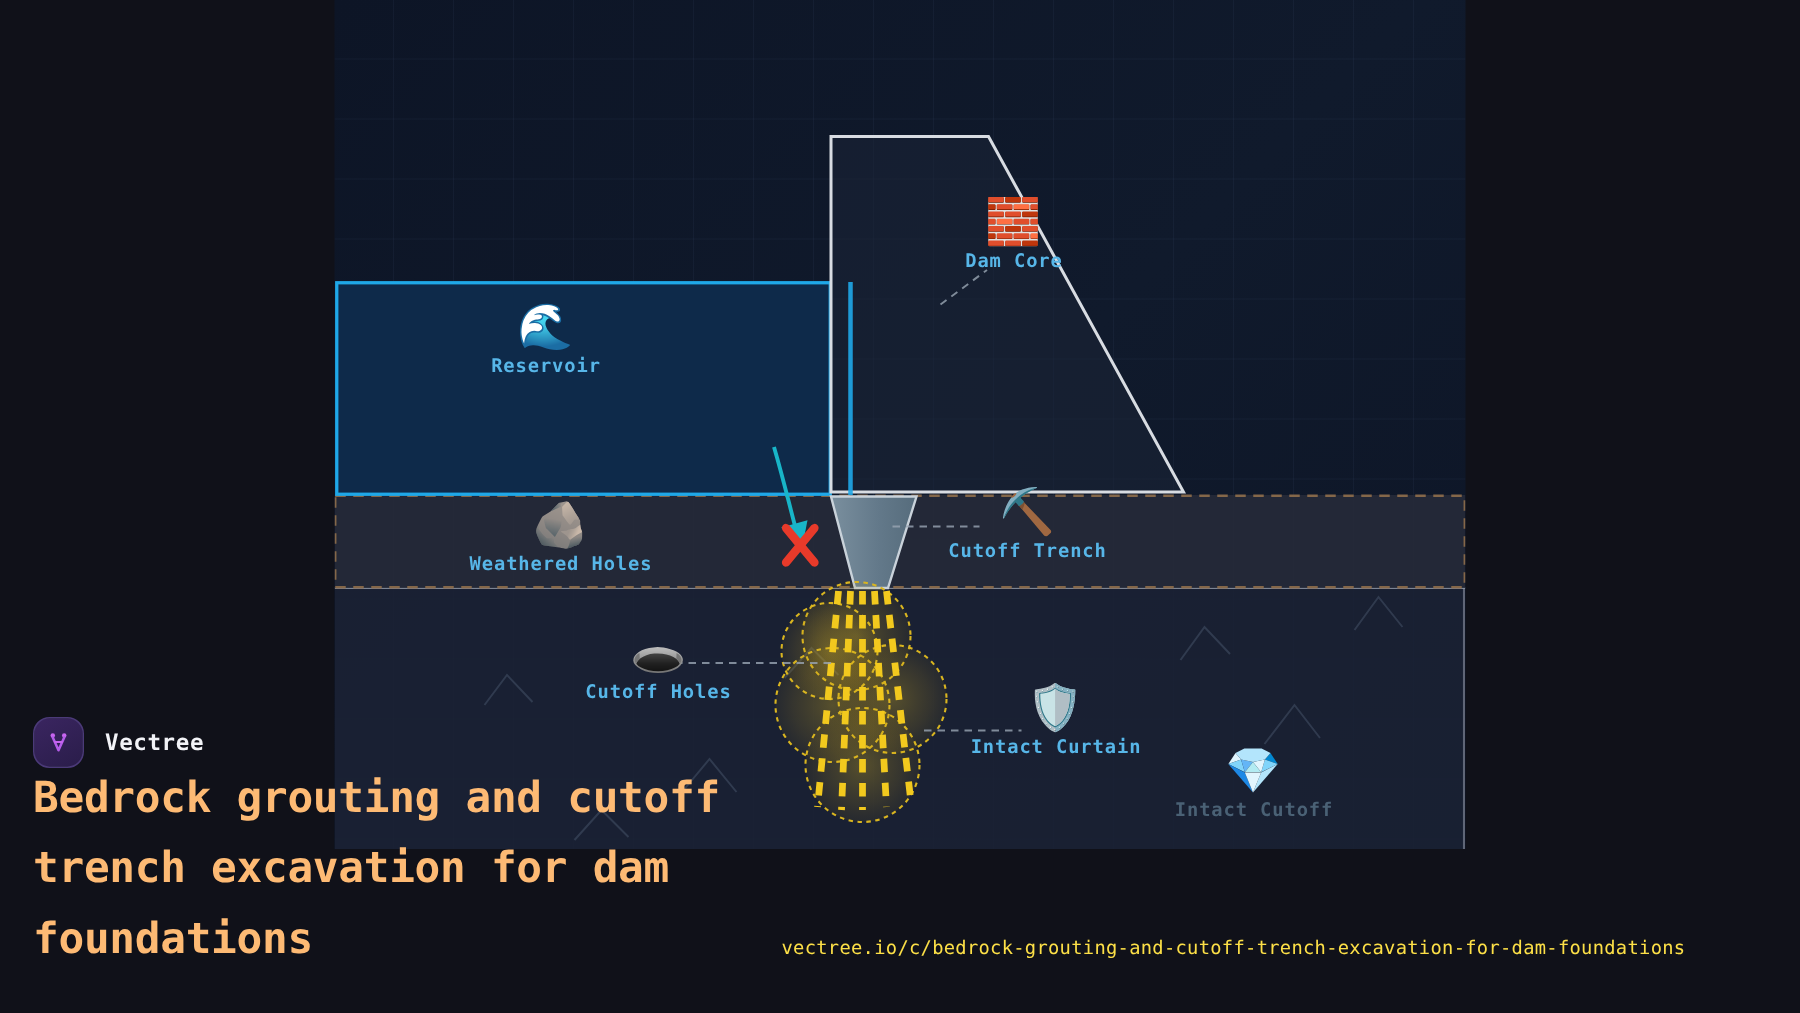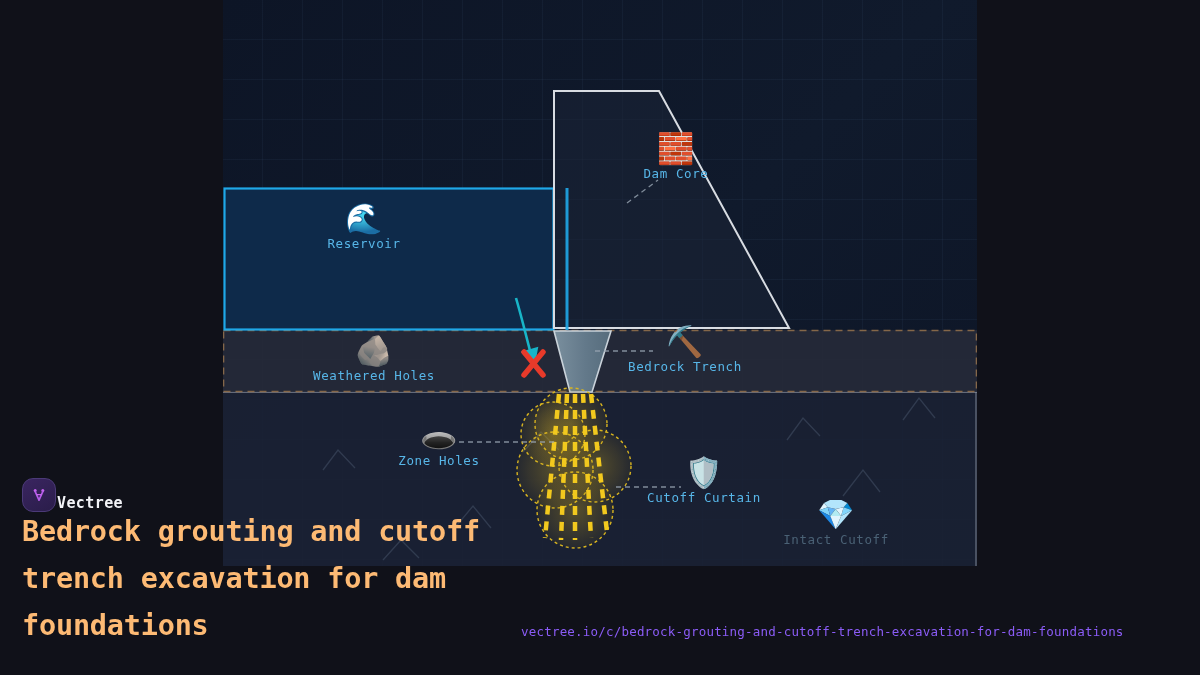--- a/index.html
+++ b/index.html
@@ -37,48 +37,48 @@
     transform:translateX(-50%);
     text-align:center;
   }
   .lbl .emj {
     display:block;
     font-size:30px;
     line-height:32px;
     margin-bottom:1px;
     font-family:"DejaVu Sans","Liberation Sans",sans-serif;
   }
-  .lbl .txt { display:block; }
+  .lbl .txt { display:block;font-weight:bold; }
   .c-blue  .txt { color:#57b6e8; }
   .c-dim   .txt { color:#4a6175; }
 
   
   .brand {
     position:absolute; left:22px; top:478px;
-    display:flex; align-items:flex-end; gap:1px;
+    display:flex; align-items:center; gap:14px;
   }
   .brand-logo {
     width:34px; height:34px; border-radius:11px;
     background:linear-gradient(150deg,#3a2560 0%,#2a1d4a 100%);
     border:1px solid #4b3a78;
     display:flex; align-items:center; justify-content:center;
   }
   .brand-name {
     color:#f2f3f7; font-size:15px; font-weight:bold; letter-spacing:0.4px;
     font-family:"DejaVu Sans Mono","Liberation Mono",monospace;
   }
   .title {
     position:absolute; left:22px; top:508px; width:470px;
     color:#fdba74; font-size:28.5px; font-weight:bold; line-height:47px;
     letter-spacing:-0.2px;
     font-family:"DejaVu Sans Mono","Liberation Mono",monospace;
   }
   .url {
     position:absolute; left:521px; top:624px;
-    color:#8b5cf6; font-size:12.5px; letter-spacing:0.2px;
+    color:#fde047; font-size:12.5px; letter-spacing:0.2px;
     font-family:"DejaVu Sans Mono","Liberation Mono",monospace;
   }
 </style>
 </head>
 <body>
 
 <div id="root">
 
   <div class="canvas">
     <div class="grid"></div>
@@ -180,31 +180,31 @@
       <span class="txt">Reservoir</span>
     </div>
 
     <div class="lbl c-blue" style="left:151px; top:335px;">
       <span class="emj">🪨</span>
       <span class="txt">Weathered Holes</span>
     </div>
 
     <div class="lbl c-blue" style="left:462px; top:326px;">
       <span class="emj">⛏️</span>
-      <span class="txt">Bedrock Trench</span>
+      <span class="txt">Cutoff Trench</span>
     </div>
 
     <div class="lbl c-blue" style="left:216px; top:420px;">
       <span class="emj">🕳️</span>
-      <span class="txt">Zone Holes</span>
+      <span class="txt">Cutoff Holes</span>
     </div>
 
     <div class="lbl c-blue" style="left:481px; top:457px;">
       <span class="emj">🛡️</span>
-      <span class="txt">Cutoff Curtain</span>
+      <span class="txt">Intact Curtain</span>
     </div>
 
     <div class="lbl c-dim" style="left:613px; top:499px;">
       <span class="emj">💎</span>
       <span class="txt">Intact Cutoff</span>
     </div>
   </div>
 
   <div class="brand">
     <div class="brand-logo">

